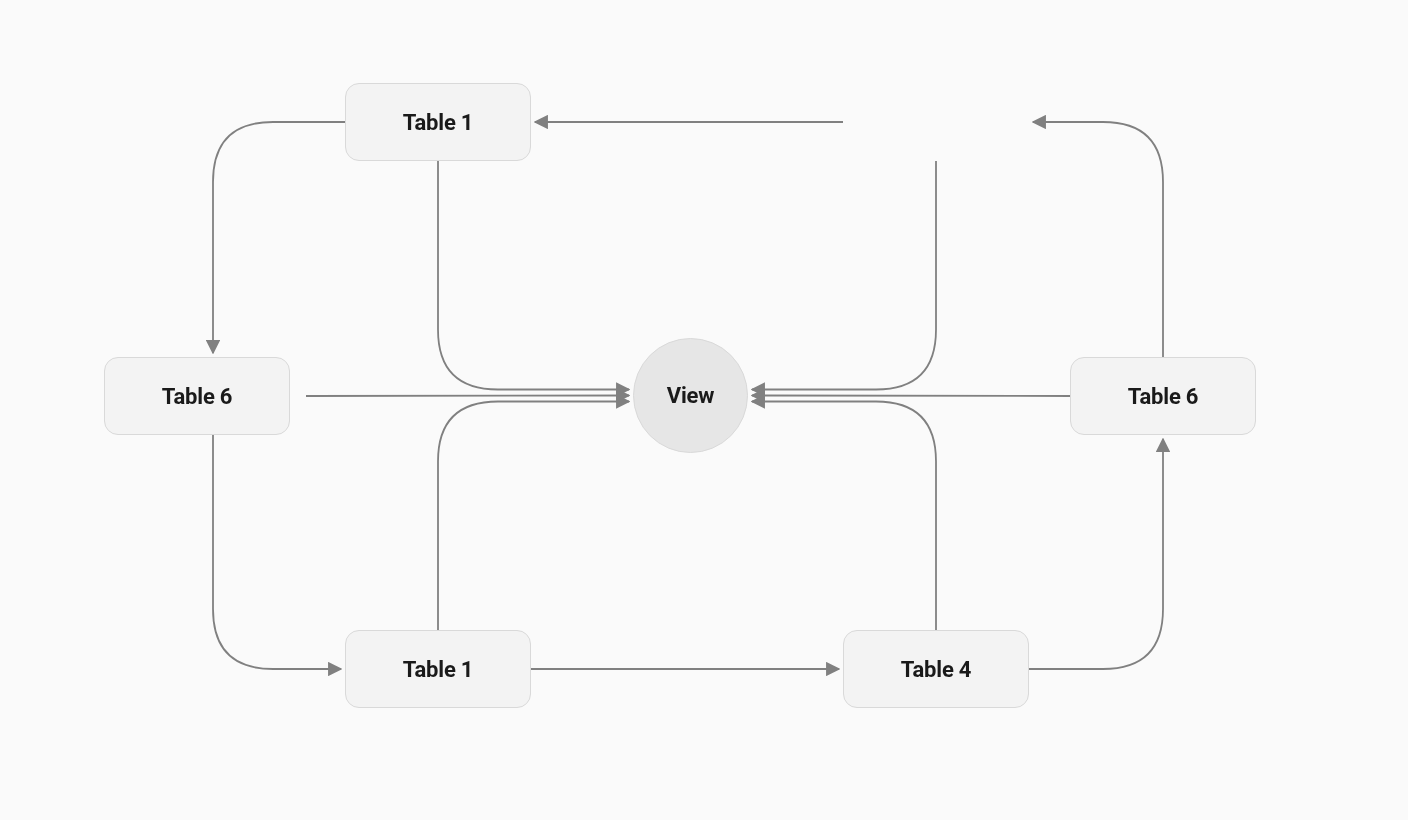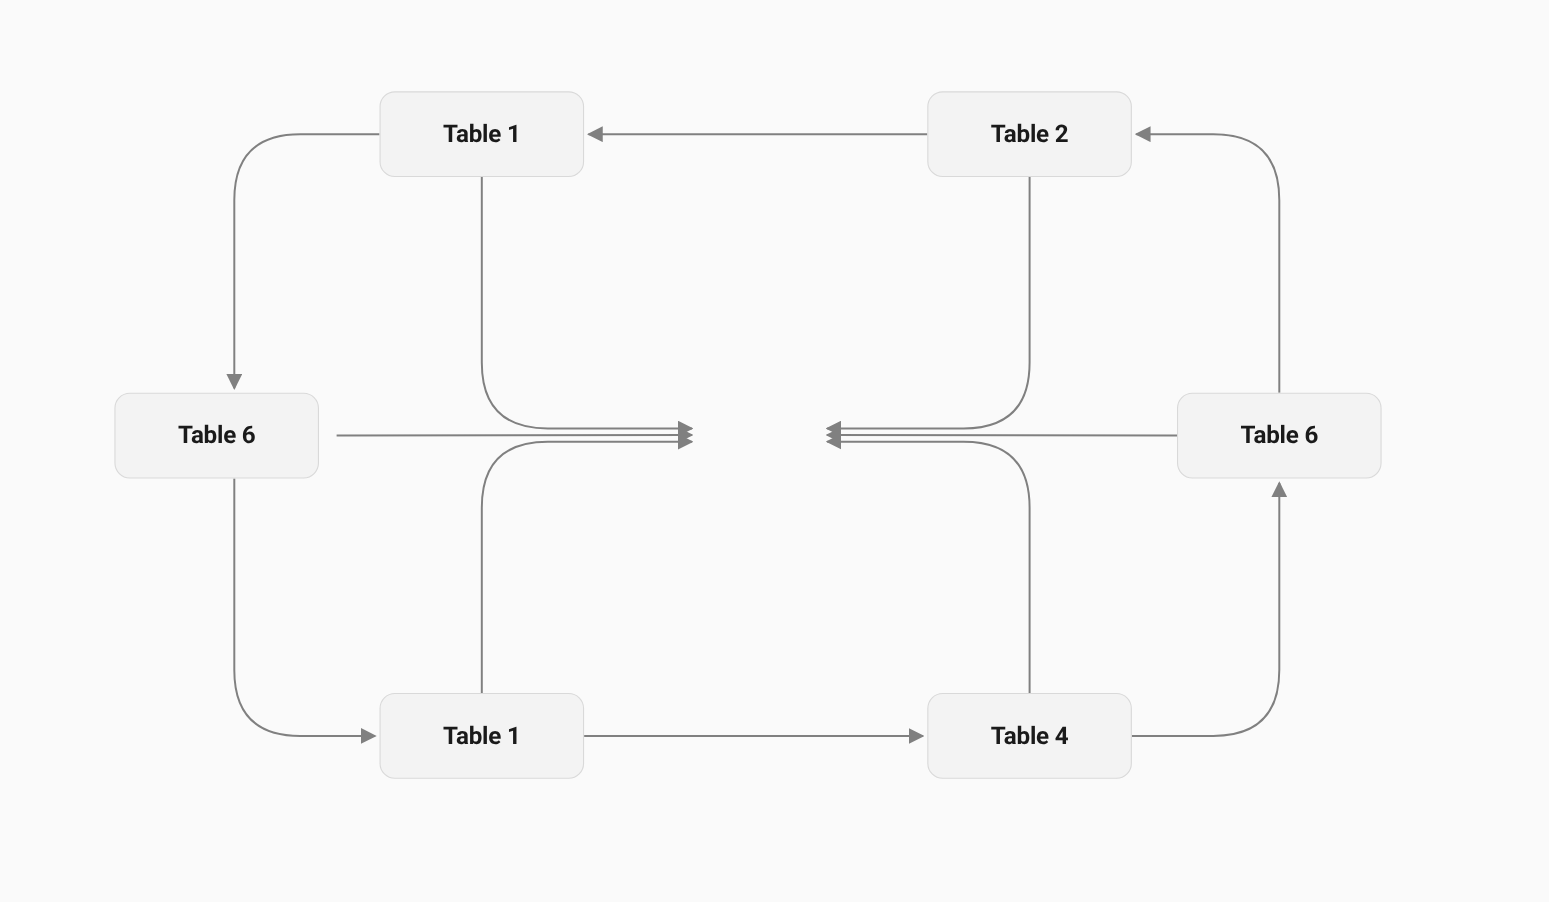--- a/index.html
+++ b/index.html
@@ -71,29 +71,29 @@
         <path d="M 438 630 L 438 461.5 Q 438 401.5 498 401.5 L 629 401.5" class="edge" marker-end="url(#arrow)"></path>
         <path d="M 936 630 L 936 461.5 Q 936 401.5 876 401.5 L 752 401.5" class="edge" marker-end="url(#arrow)"></path>
         <path d="M 306 396 L 629 395.5" class="edge" marker-end="url(#arrow)"></path>
         <path d="M 1070 396 L 752 395.5" class="edge" marker-end="url(#arrow)"></path>
       </g>
   </svg>
 
   <div class="node" style="left:345px; top:83px; width:186px; height:78px;">
     <span>Table 1</span>
   </div>
-  <div class="node" style="left:843px; top:83px; width:186px; height:78px;">
-    <span>Table 2</span>
-  </div>
   <div class="node" style="left:1070px; top:357px; width:186px; height:78px;">
     <span>Table 6</span>
   </div>
   <div class="node" style="left:843px; top:630px; width:186px; height:78px;">
     <span>Table 4</span>
   </div>
   <div class="node" style="left:345px; top:630px; width:186px; height:78px;">
     <span>Table 1</span>
   </div>
   <div class="node" style="left:104px; top:357px; width:186px; height:78px;">
     <span>Table 6</span>
   </div>
+  <div class="node circle" style="left:633px; top:338px; width:115px; height:115px;">
+    <span>View</span>
+  </div>
 
 </div>
 
 </body></html>

